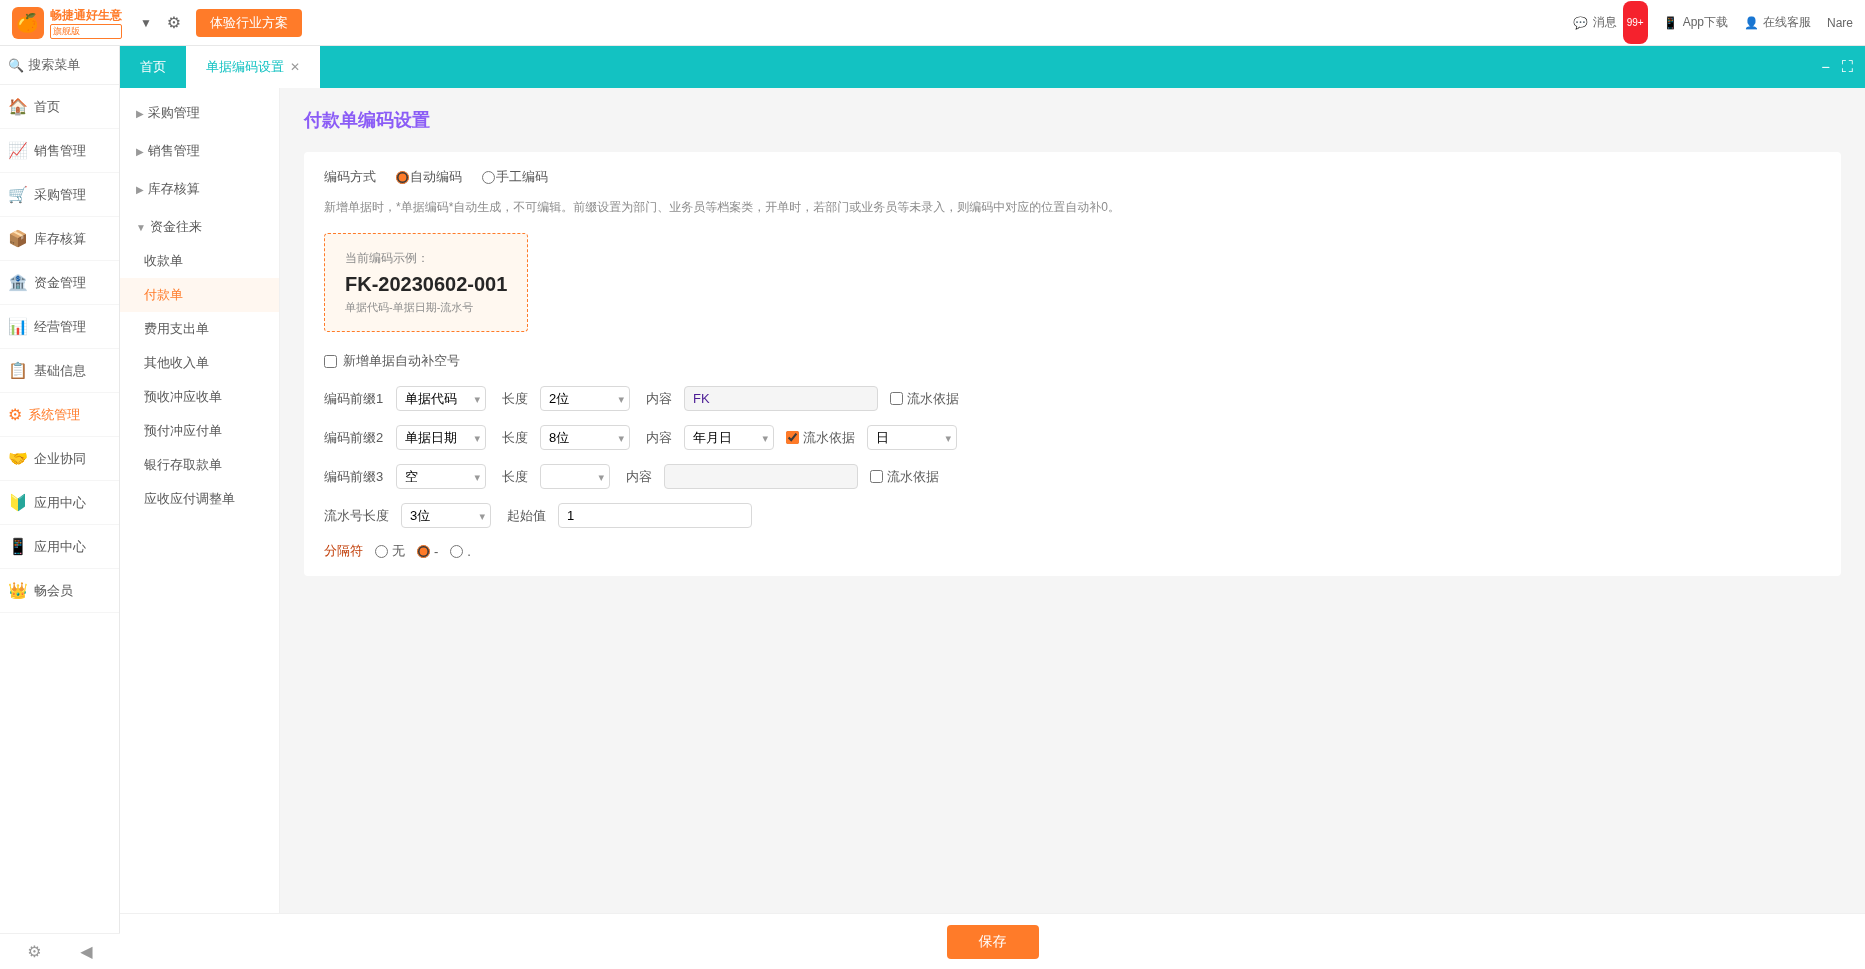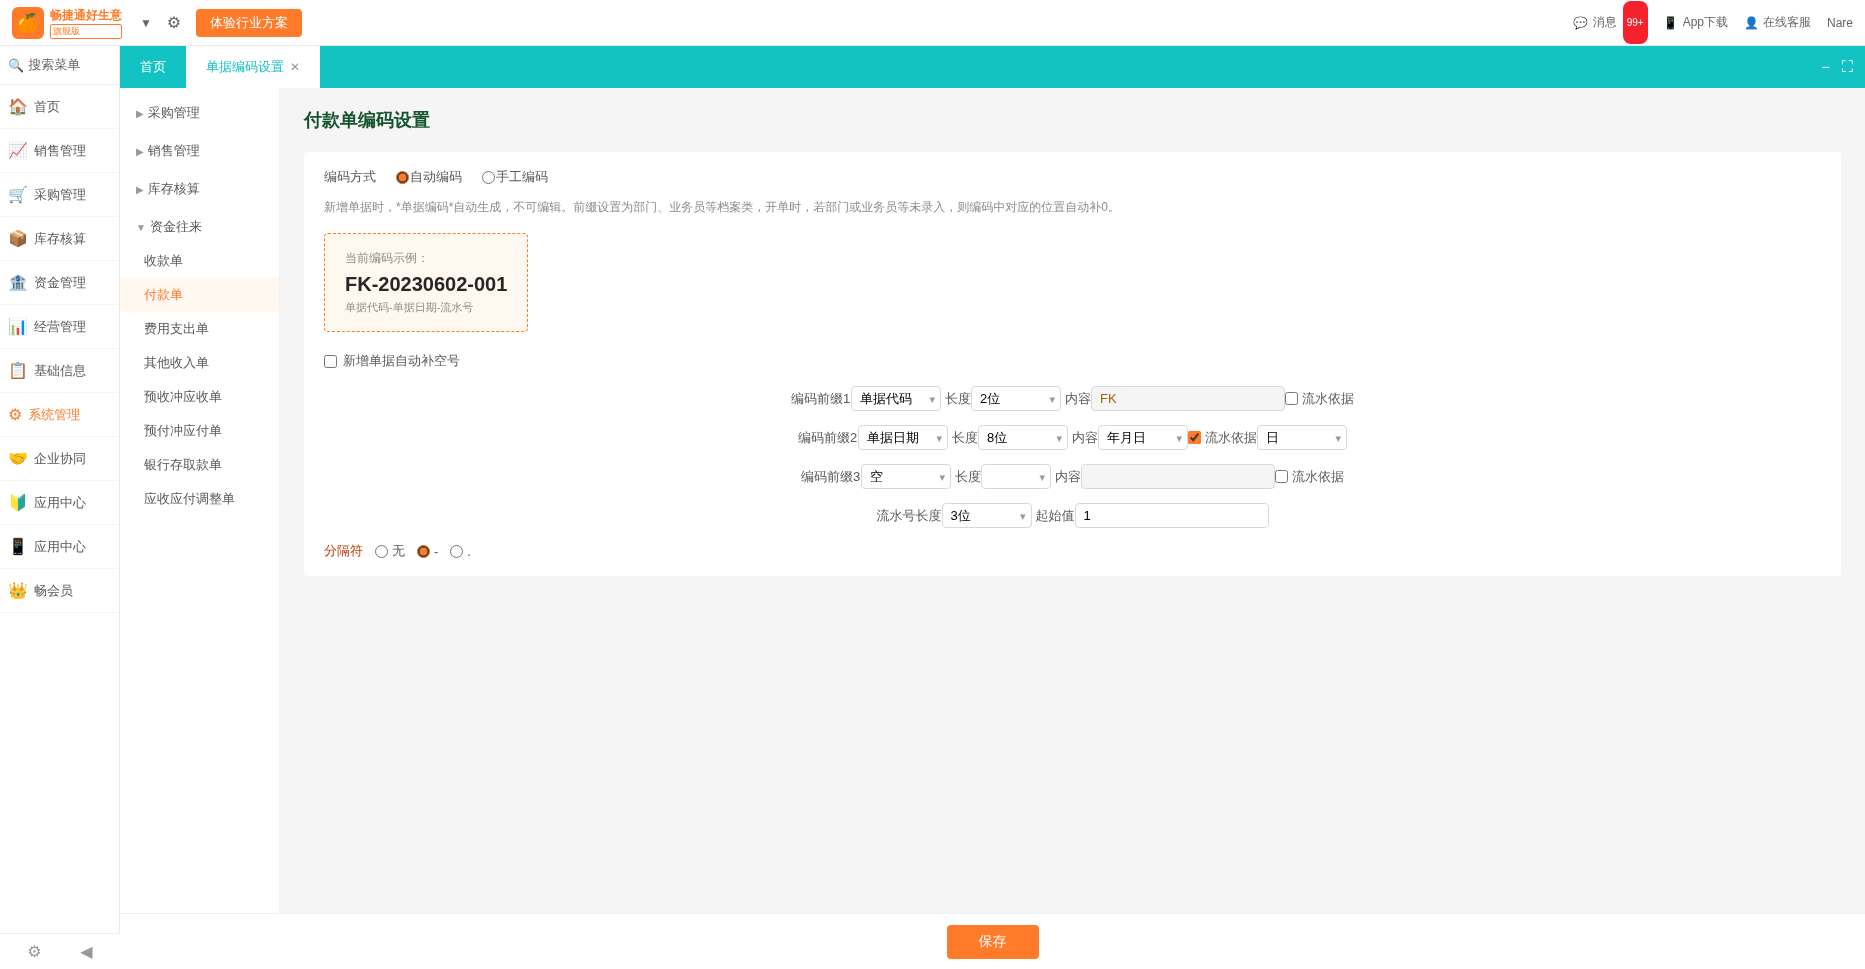--- a/index.html
+++ b/index.html
@@ -156,21 +156,21 @@
       padding: 8px 16px 8px 24px;
       font-size: 13px; color: #595959; cursor: pointer;
     }
     .sub-menu-item.active { background: #fff7f0; color: #ff7b29; font-weight: 500; }
 
     
     .main-panel {
       flex: 1; padding: 20px 24px; overflow-y: auto;
     }
     .page-title {
-      font-size: 18px; font-weight: 600; color: #14532d; margin-bottom: 20px;
+      font-size: 18px; font-weight: 600; color: #8b5cf6; margin-bottom: 20px;
     }
 
     
     .section-box {
       background: #fff; border-radius: 4px; padding: 16px 20px; margin-bottom: 16px;
     }
     .encoding-mode {
       display: flex; align-items: center; gap: 20px; margin-bottom: 12px;
     }
     .encoding-mode label { display: flex; align-items: center; gap: 1px; cursor: pointer; }
@@ -196,40 +196,40 @@
 
     
     .checkbox-row {
       display: flex; align-items: center; gap: 6px; margin-bottom: 16px;
     }
     .checkbox-row input[type=checkbox] { cursor: pointer; }
     .checkbox-row label { font-size: 13px; color: #595959; }
 
     
     .setting-row {
-      display: flex; align-items: center; margin-bottom: 14px; flex-wrap: wrap; justify-content: center;
+      display: flex; align-items: center; gap: 12px; margin-bottom: 14px; flex-wrap: wrap;
     }
     .setting-label { font-size: 13px; color: #595959; min-width: 60px; }
     .setting-select {
       border: 1px solid #d9d9d9; border-radius: 4px; padding: 4px 24px 4px 8px;
       font-size: 13px; background: #fff; cursor: pointer; appearance: none;
       -webkit-appearance: none; position: relative; min-width: 90px;
     }
     .select-wrapper {
       position: relative; display: inline-block;
     }
     .select-wrapper::after {
       content: "▾"; position: absolute; right: 6px; top: 50%; transform: translateY(-50%);
       color: #999; pointer-events: none; font-size: 11px;
     }
     .setting-input {
       border: 1px solid #d9d9d9; border-radius: 4px; padding: 4px 8px;
       font-size: 13px; background: #fff; min-width: 80px;
     }
-    .setting-input:read-only { background: #f5f5f5; color: #a16207; }
+    .setting-input:read-only { background: #f5f5f5; color: #4c1d95; }
     .setting-text { font-size: 13px; color: #595959; }
 
     .len-label { font-size: 13px; color: #595959; margin-left: 4px; }
     .content-label { font-size: 13px; color: #595959; margin-left: 4px; }
 
     
     .inline-check {
       display: flex; align-items: center; gap: 4px; font-size: 13px; color: #595959;
     }
     .inline-check input { cursor: pointer; }

